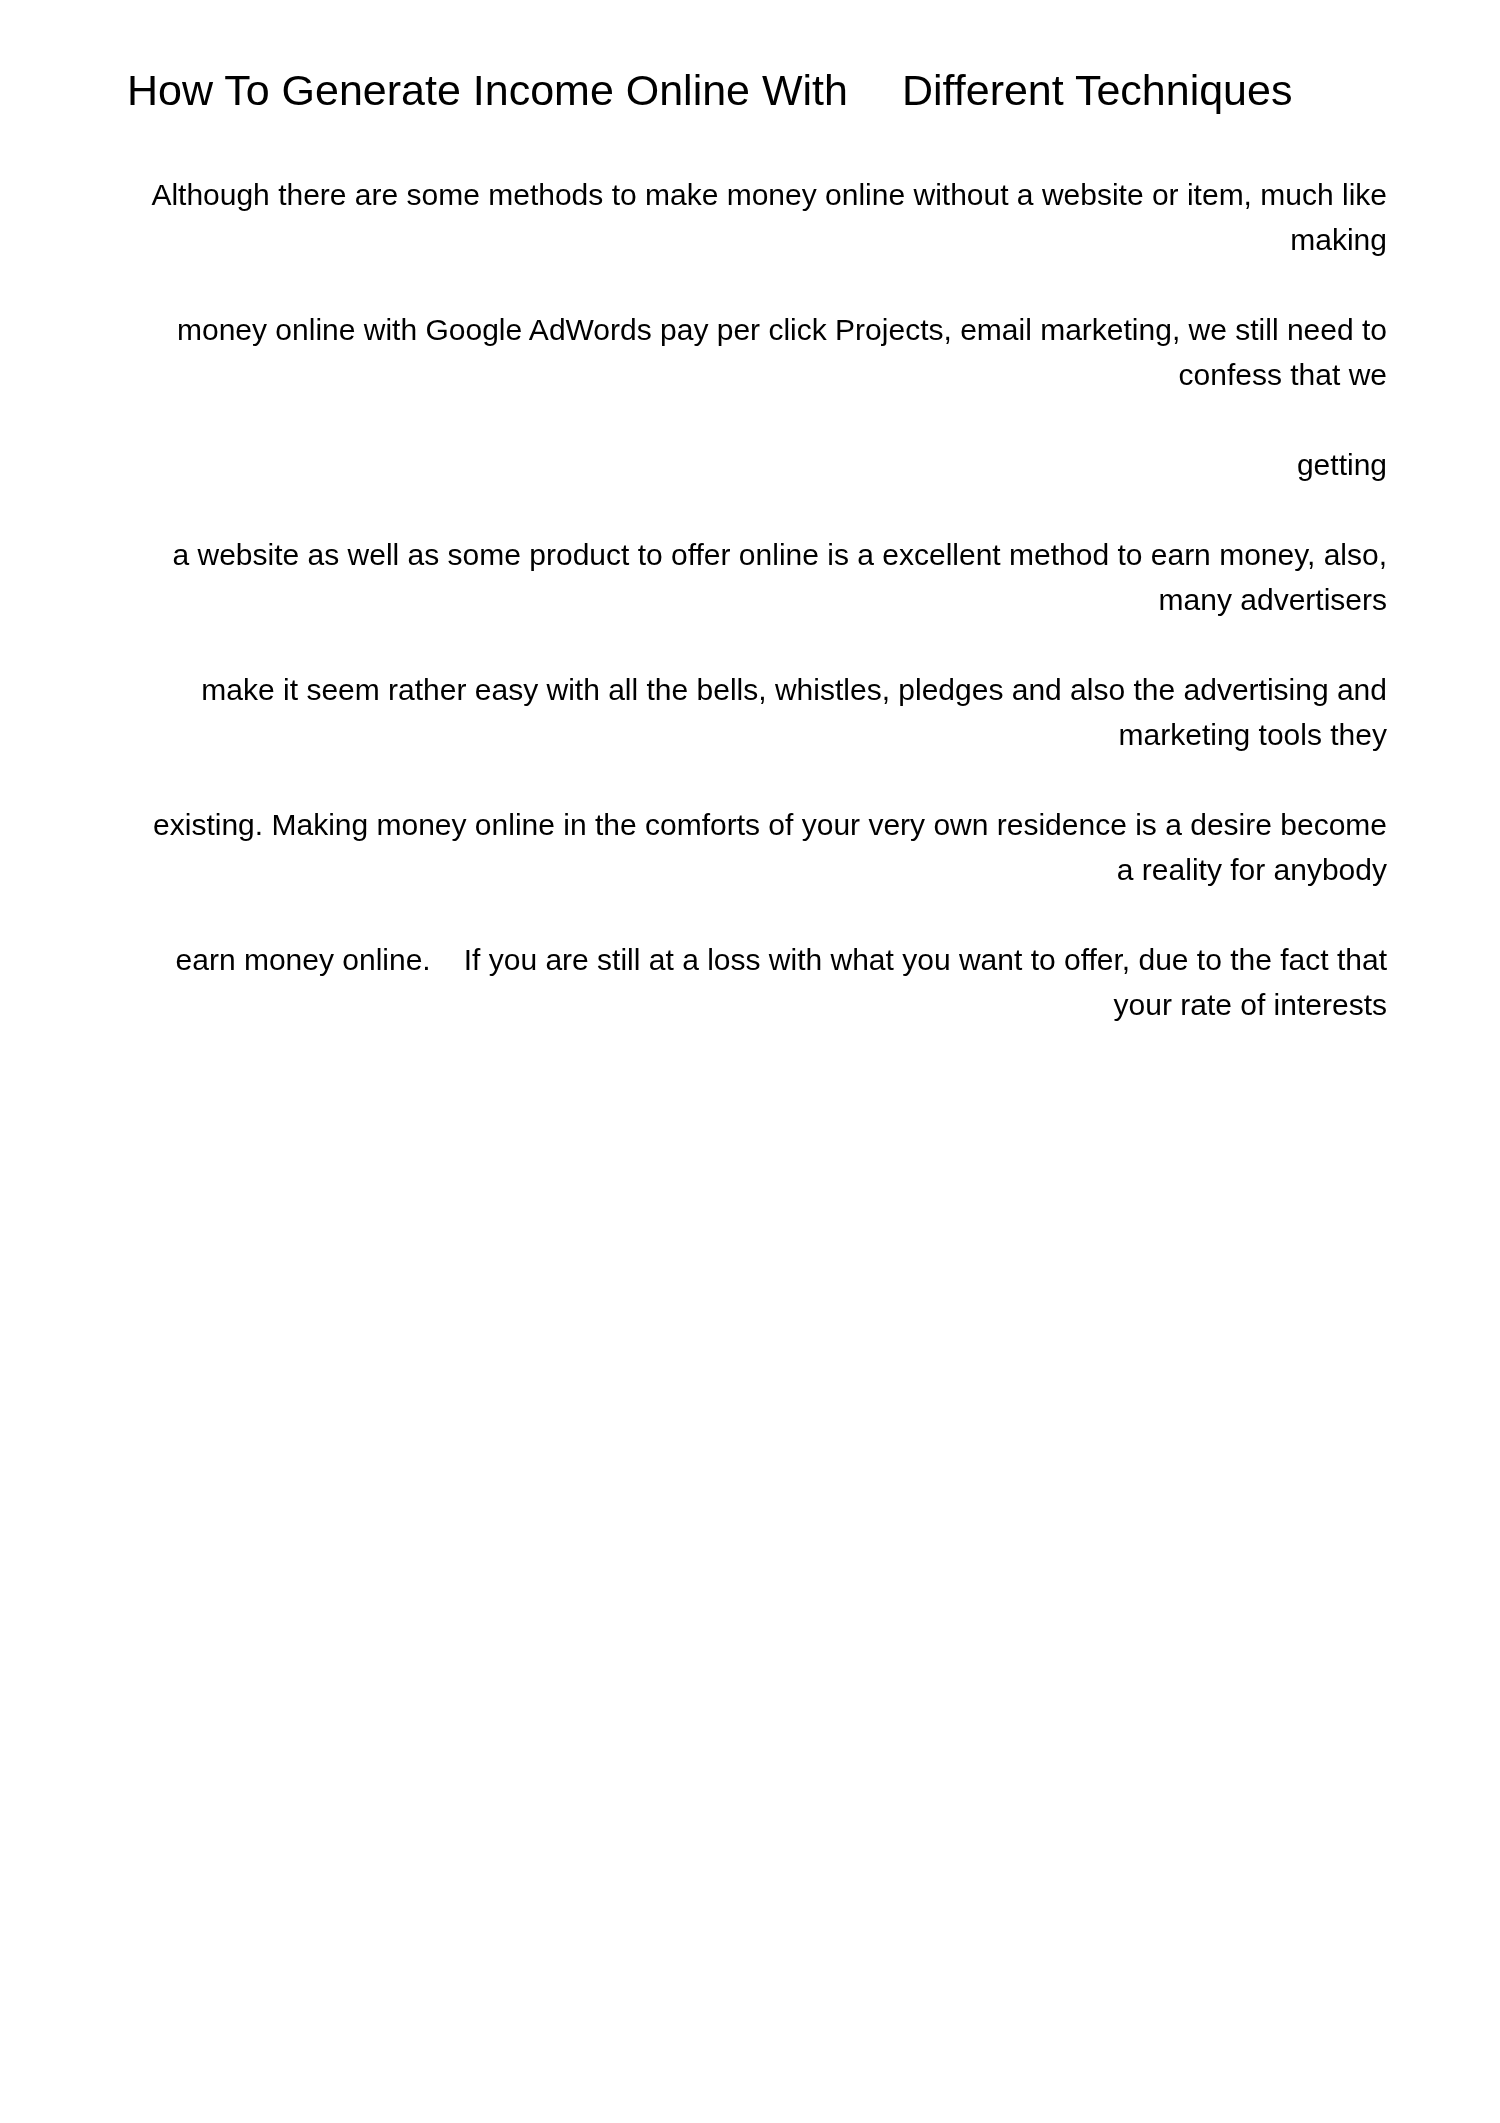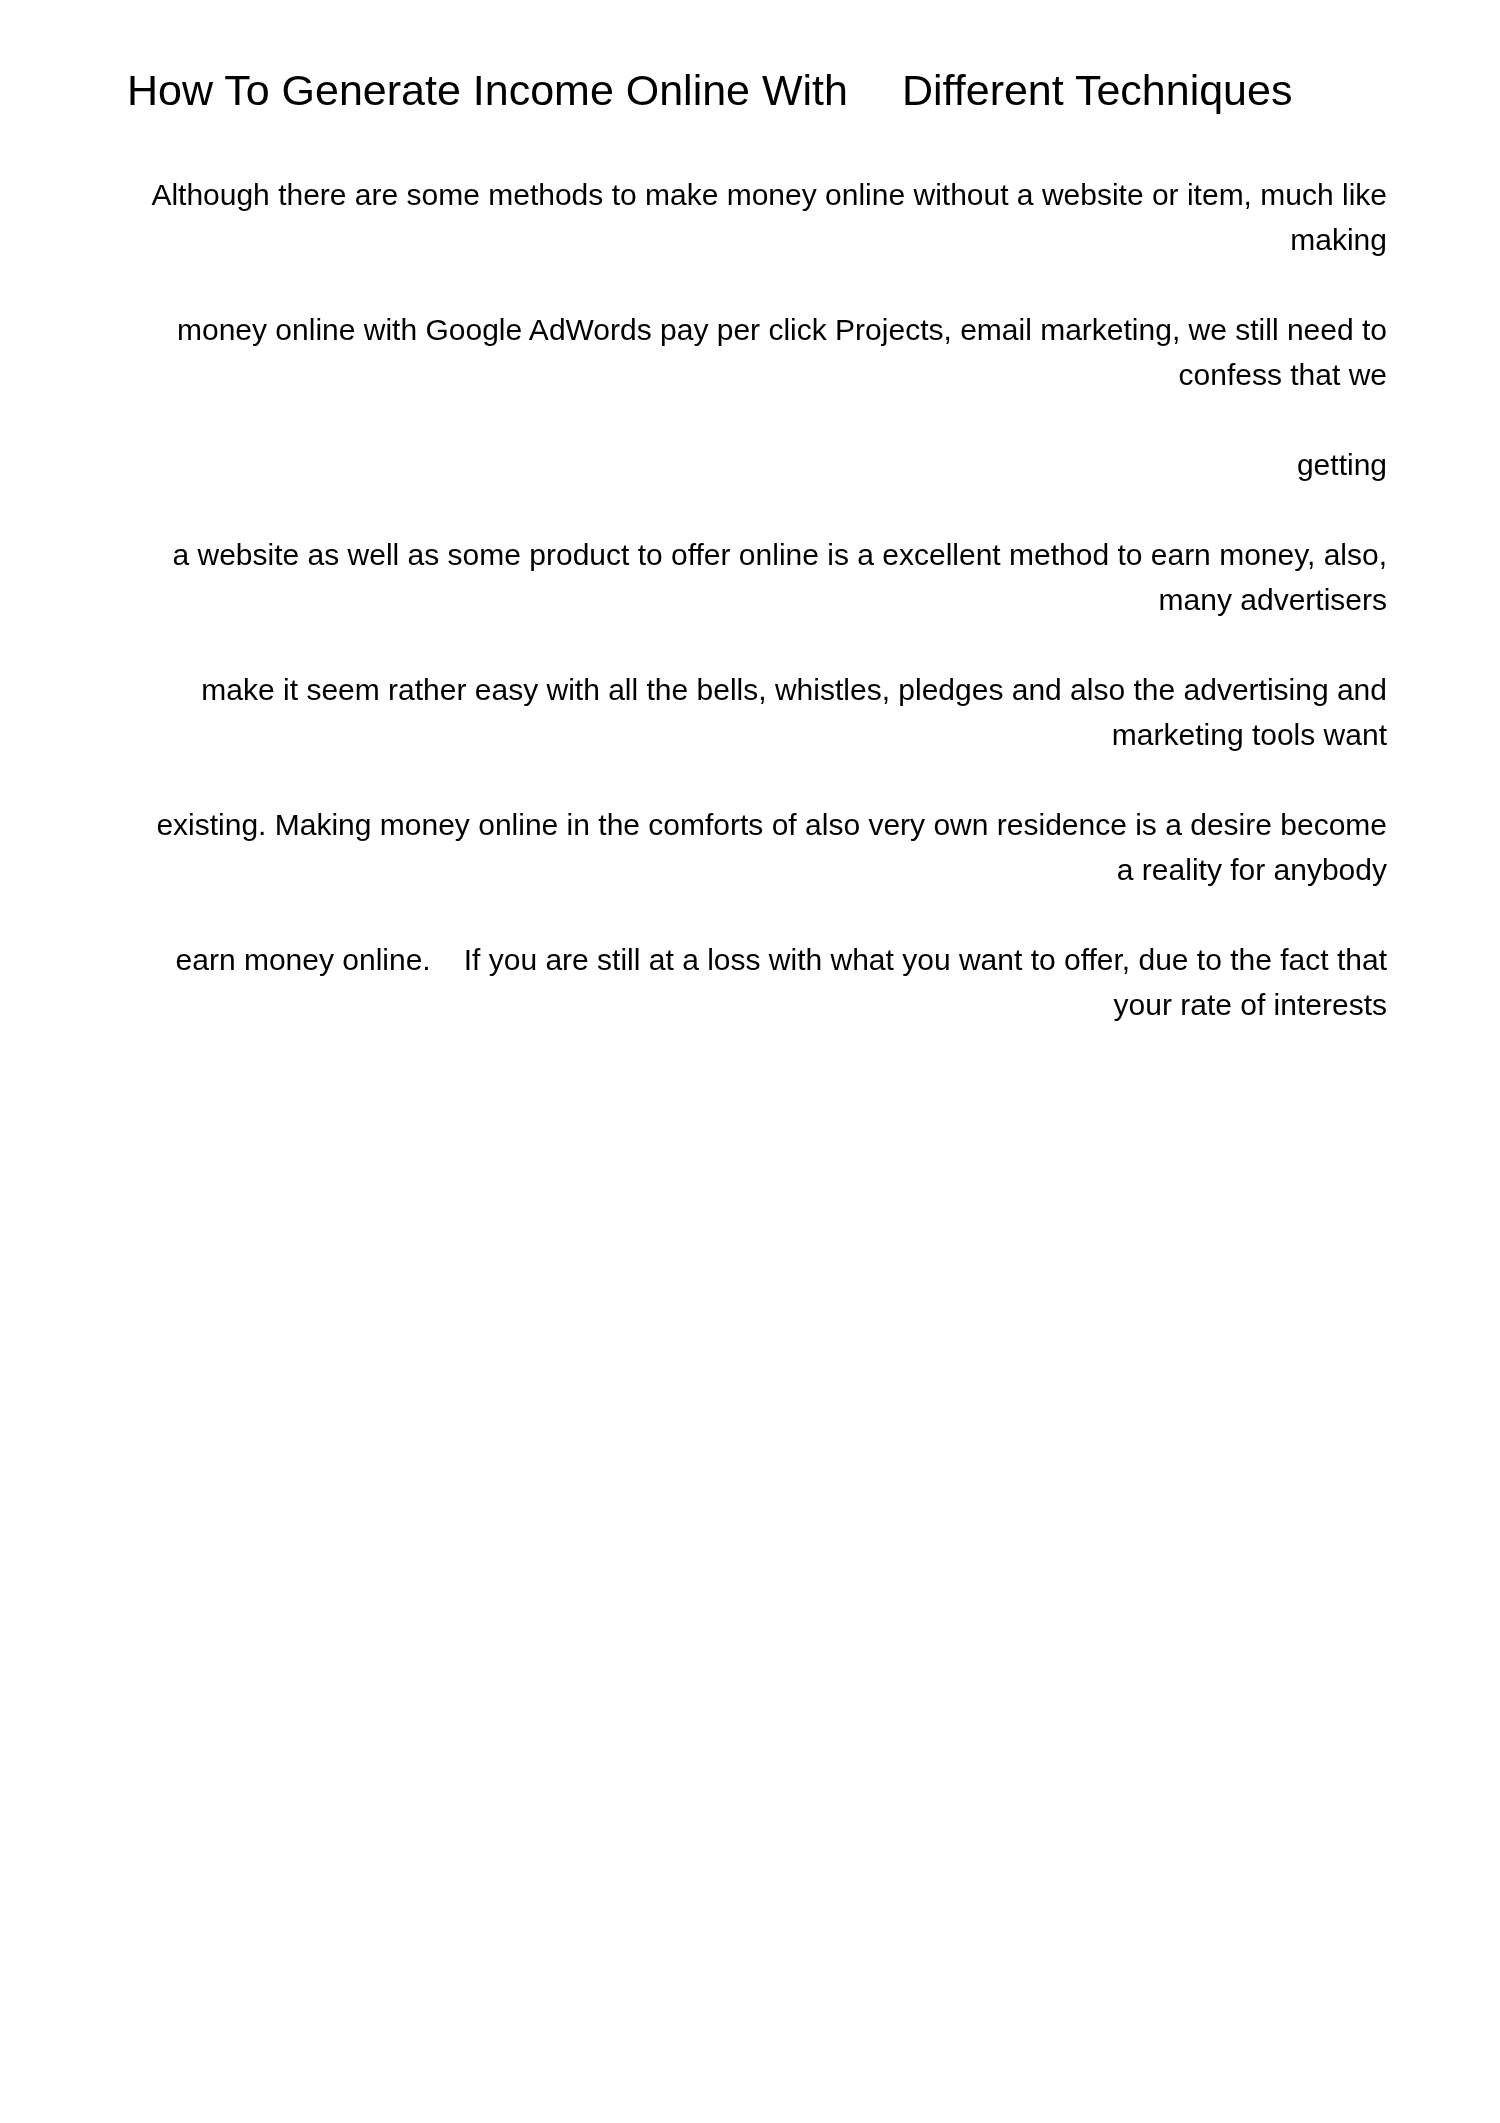--- a/index.html
+++ b/index.html
@@ -76,24 +76,24 @@
     </p>
     <p class="para">
       <span class="line">getting</span>
     </p>
     <p class="para">
       <span class="line">a website as well as some product to offer online is a excellent method to earn money, also,</span>
       <span class="line">many advertisers</span>
     </p>
     <p class="para">
       <span class="line">make it seem rather easy with all the bells, whistles, pledges and also the advertising and</span>
-      <span class="line">marketing tools want</span>
+      <span class="line">marketing tools they</span>
     </p>
     <p class="para">
-      <span class="line">existing. Making money online in the comforts of also very own residence is a desire become</span>
+      <span class="line">existing. Making money online in the comforts of your very own residence is a desire become</span>
       <span class="line">a reality for anybody</span>
     </p>
     <p class="para">
       <span class="line"><span>earn money online.</span><span class="tab"></span><span>If you are still at a loss with what you want to offer, due to the fact that</span></span>
       <span class="line">your rate of interests</span>
     </p>
   </div>
 </div>
 
 </body></html>

